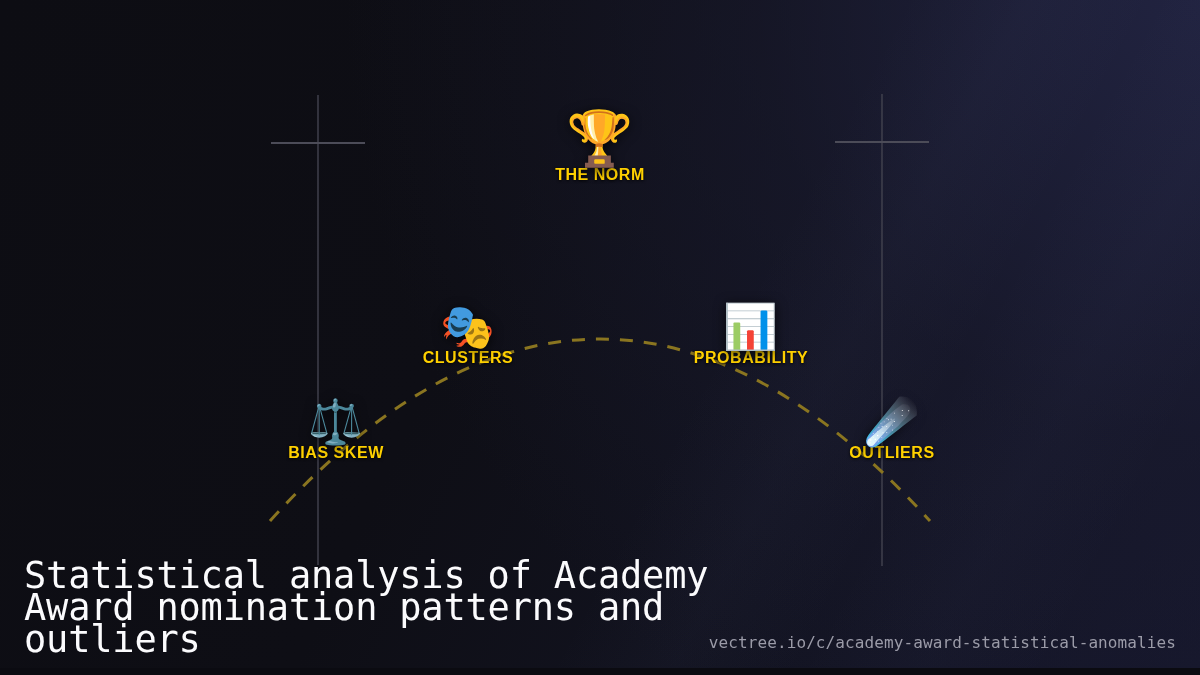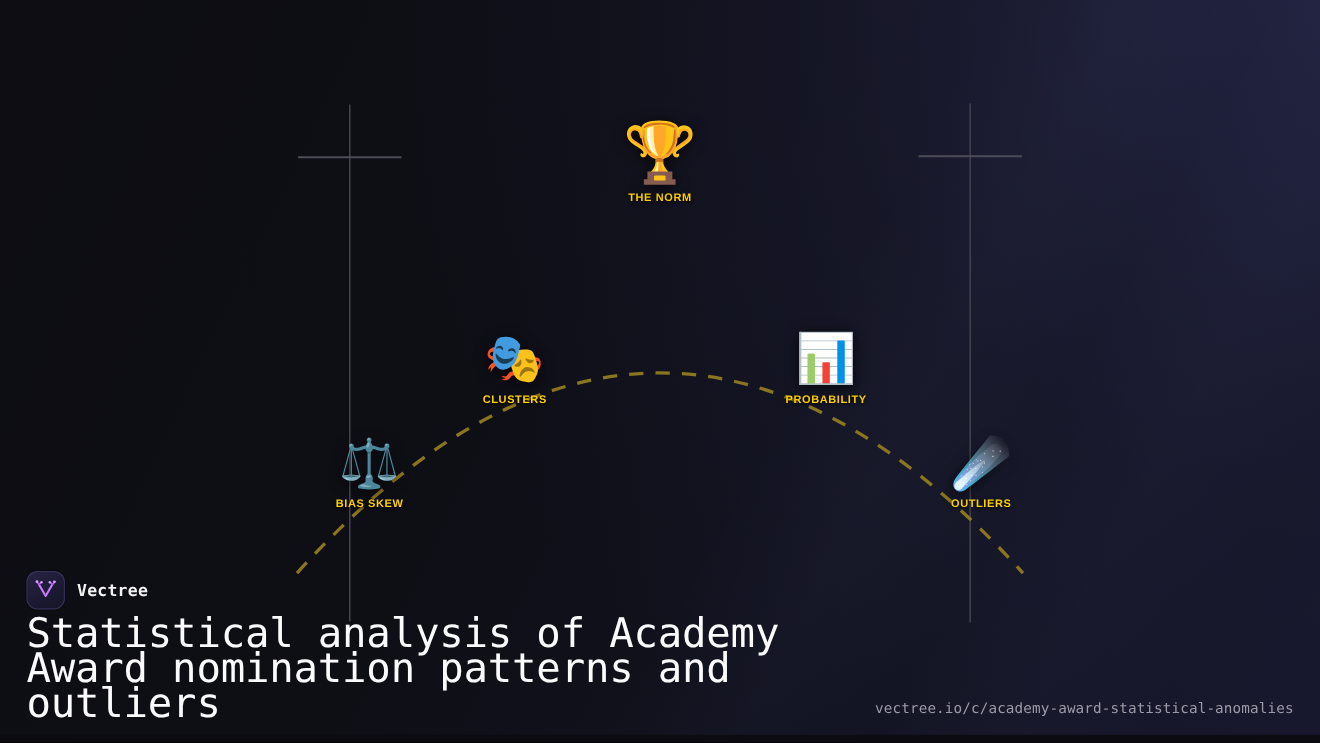--- a/index.html
+++ b/index.html
@@ -52,24 +52,23 @@
   }
   .node-emoji {
     display: block;
     line-height: 1;
     font-family: "DejaVu Sans", "Liberation Sans", sans-serif;
     text-align: center;
     filter: drop-shadow(0 2px 6px rgba(0,0,0,0.75));
   }
   .node-label {
     display: block;
-    margin-top: 9px;
     color: #ffd100;
     font-family: "Liberation Sans", "DejaVu Sans", sans-serif;
-    font-size: 10px;
+    font-size: 16px;
     font-weight: bold;
     letter-spacing: 0.55px;
     text-align: center;
     white-space: nowrap;
     text-shadow: 0 1px 3px rgba(0,0,0,0.9);
   }
 
   #node-norm        { left: 600px; top: 112px; }
   #node-norm .node-emoji        { font-size: 54px; }
   #node-clusters    { left: 468px; top: 305px; }
@@ -132,21 +131,21 @@
     letter-spacing: -0.2px;
     white-space: pre-line;
   }
 
   #url {
     position: absolute;
     right: 24px;
     bottom: 23px;
     color: #9b9ba8;
     font-family: "DejaVu Sans Mono", "Liberation Mono", monospace;
-    font-size: 13px;
+    font-size: 16px;
     letter-spacing: 0.1px;
     text-align: right;
   }
 
   #bottom-rule {
     position: absolute;
     left: 0;
     right: 0;
     bottom: 0;
     height: 7px;
@@ -195,36 +194,20 @@
     <span class="node-label">BIAS SKEW</span>
   </div>
 
   <div class="node" id="node-outliers">
     <span class="node-emoji">☄️</span>
     <span class="node-label">OUTLIERS</span>
   </div>
 
   <div id="footer">
 
-    <div id="brand">
-      <div id="brand-logo">
-        <svg width="21" height="21" viewBox="0 0 24 24" xmlns="http://www.w3.org/2000/svg">
-          <path d="M5 6 L12 18 L19 6" fill="none" stroke="#c77dff" stroke-width="2.1" stroke-linecap="round" stroke-linejoin="round"></path>
-          <path d="M5 6 L3.2 3.6" fill="none" stroke="#b25ef0" stroke-width="1.6" stroke-linecap="round"></path>
-          <path d="M5 6 L7.4 4.0" fill="none" stroke="#b25ef0" stroke-width="1.6" stroke-linecap="round"></path>
-          <path d="M19 6 L21 3.7" fill="none" stroke="#b25ef0" stroke-width="1.6" stroke-linecap="round"></path>
-          <path d="M19 6 L16.6 4.0" fill="none" stroke="#b25ef0" stroke-width="1.6" stroke-linecap="round"></path>
-          <circle cx="3.0" cy="3.3" r="1.5" fill="#d79cff"></circle>
-          <circle cx="7.7" cy="3.7" r="1.3" fill="#d79cff"></circle>
-          <circle cx="21.1" cy="3.4" r="1.5" fill="#d79cff"></circle>
-          <circle cx="16.3" cy="3.7" r="1.3" fill="#d79cff"></circle>
-        </svg>
-      </div>
-      <span id="brand-name">Vectree</span>
-    </div>
 
     <div id="headline">Statistical analysis of Academy
 Award nomination patterns and
 outliers</div>
 
     <div id="url">vectree.io/c/academy-award-statistical-anomalies</div>
 
     <div id="bottom-rule"></div>
   </div>
 

